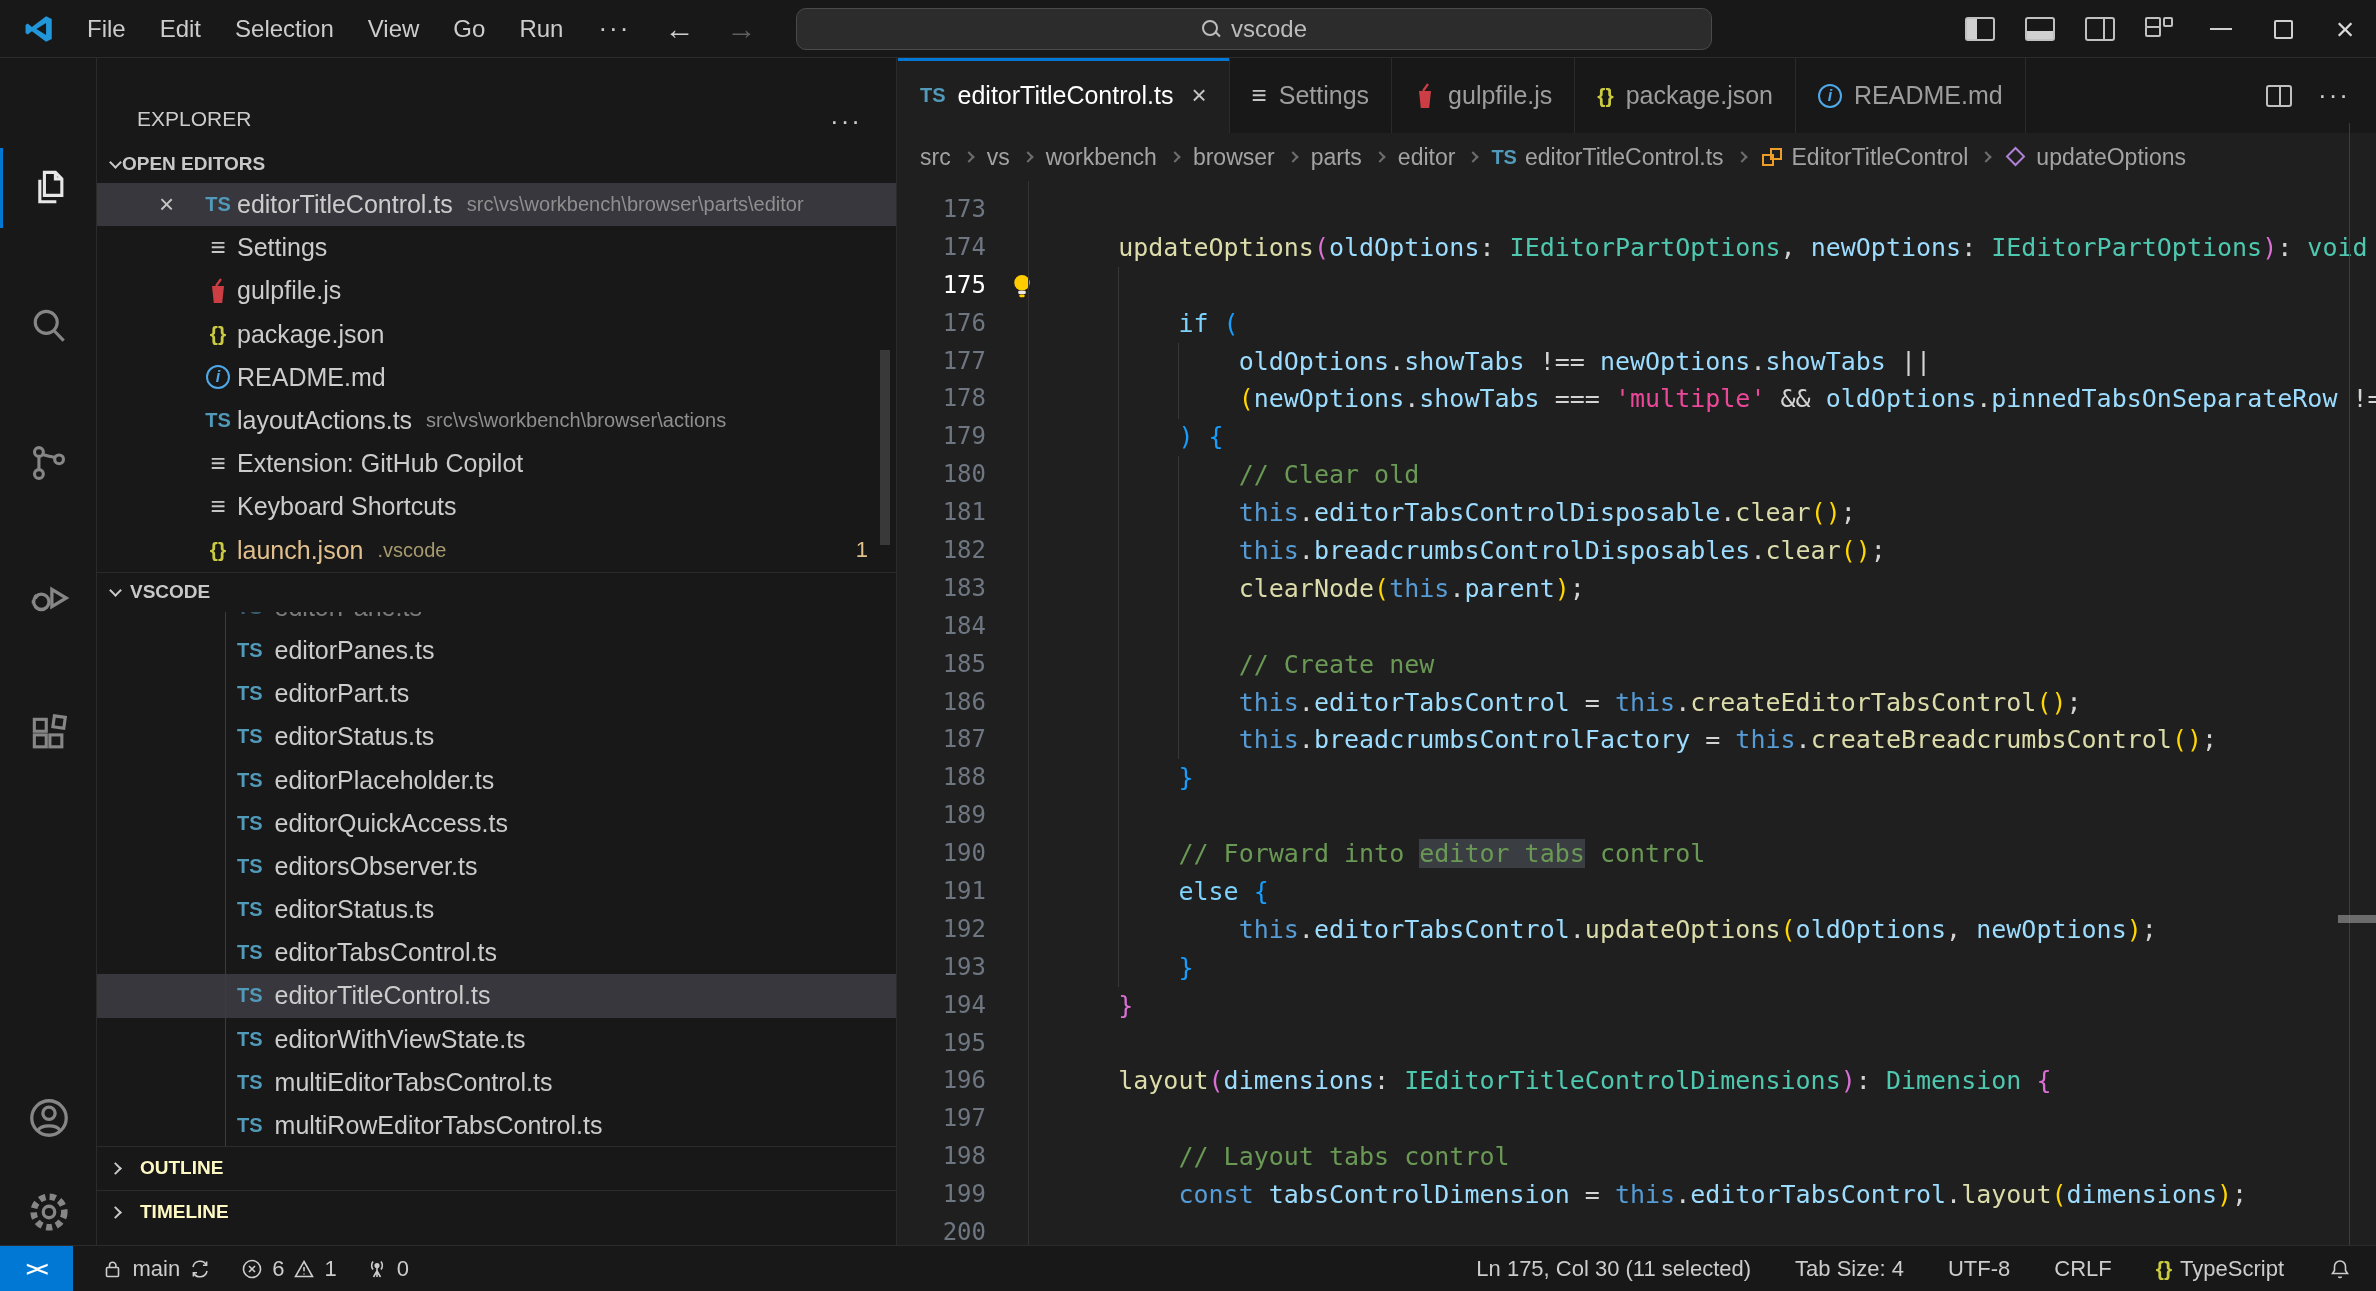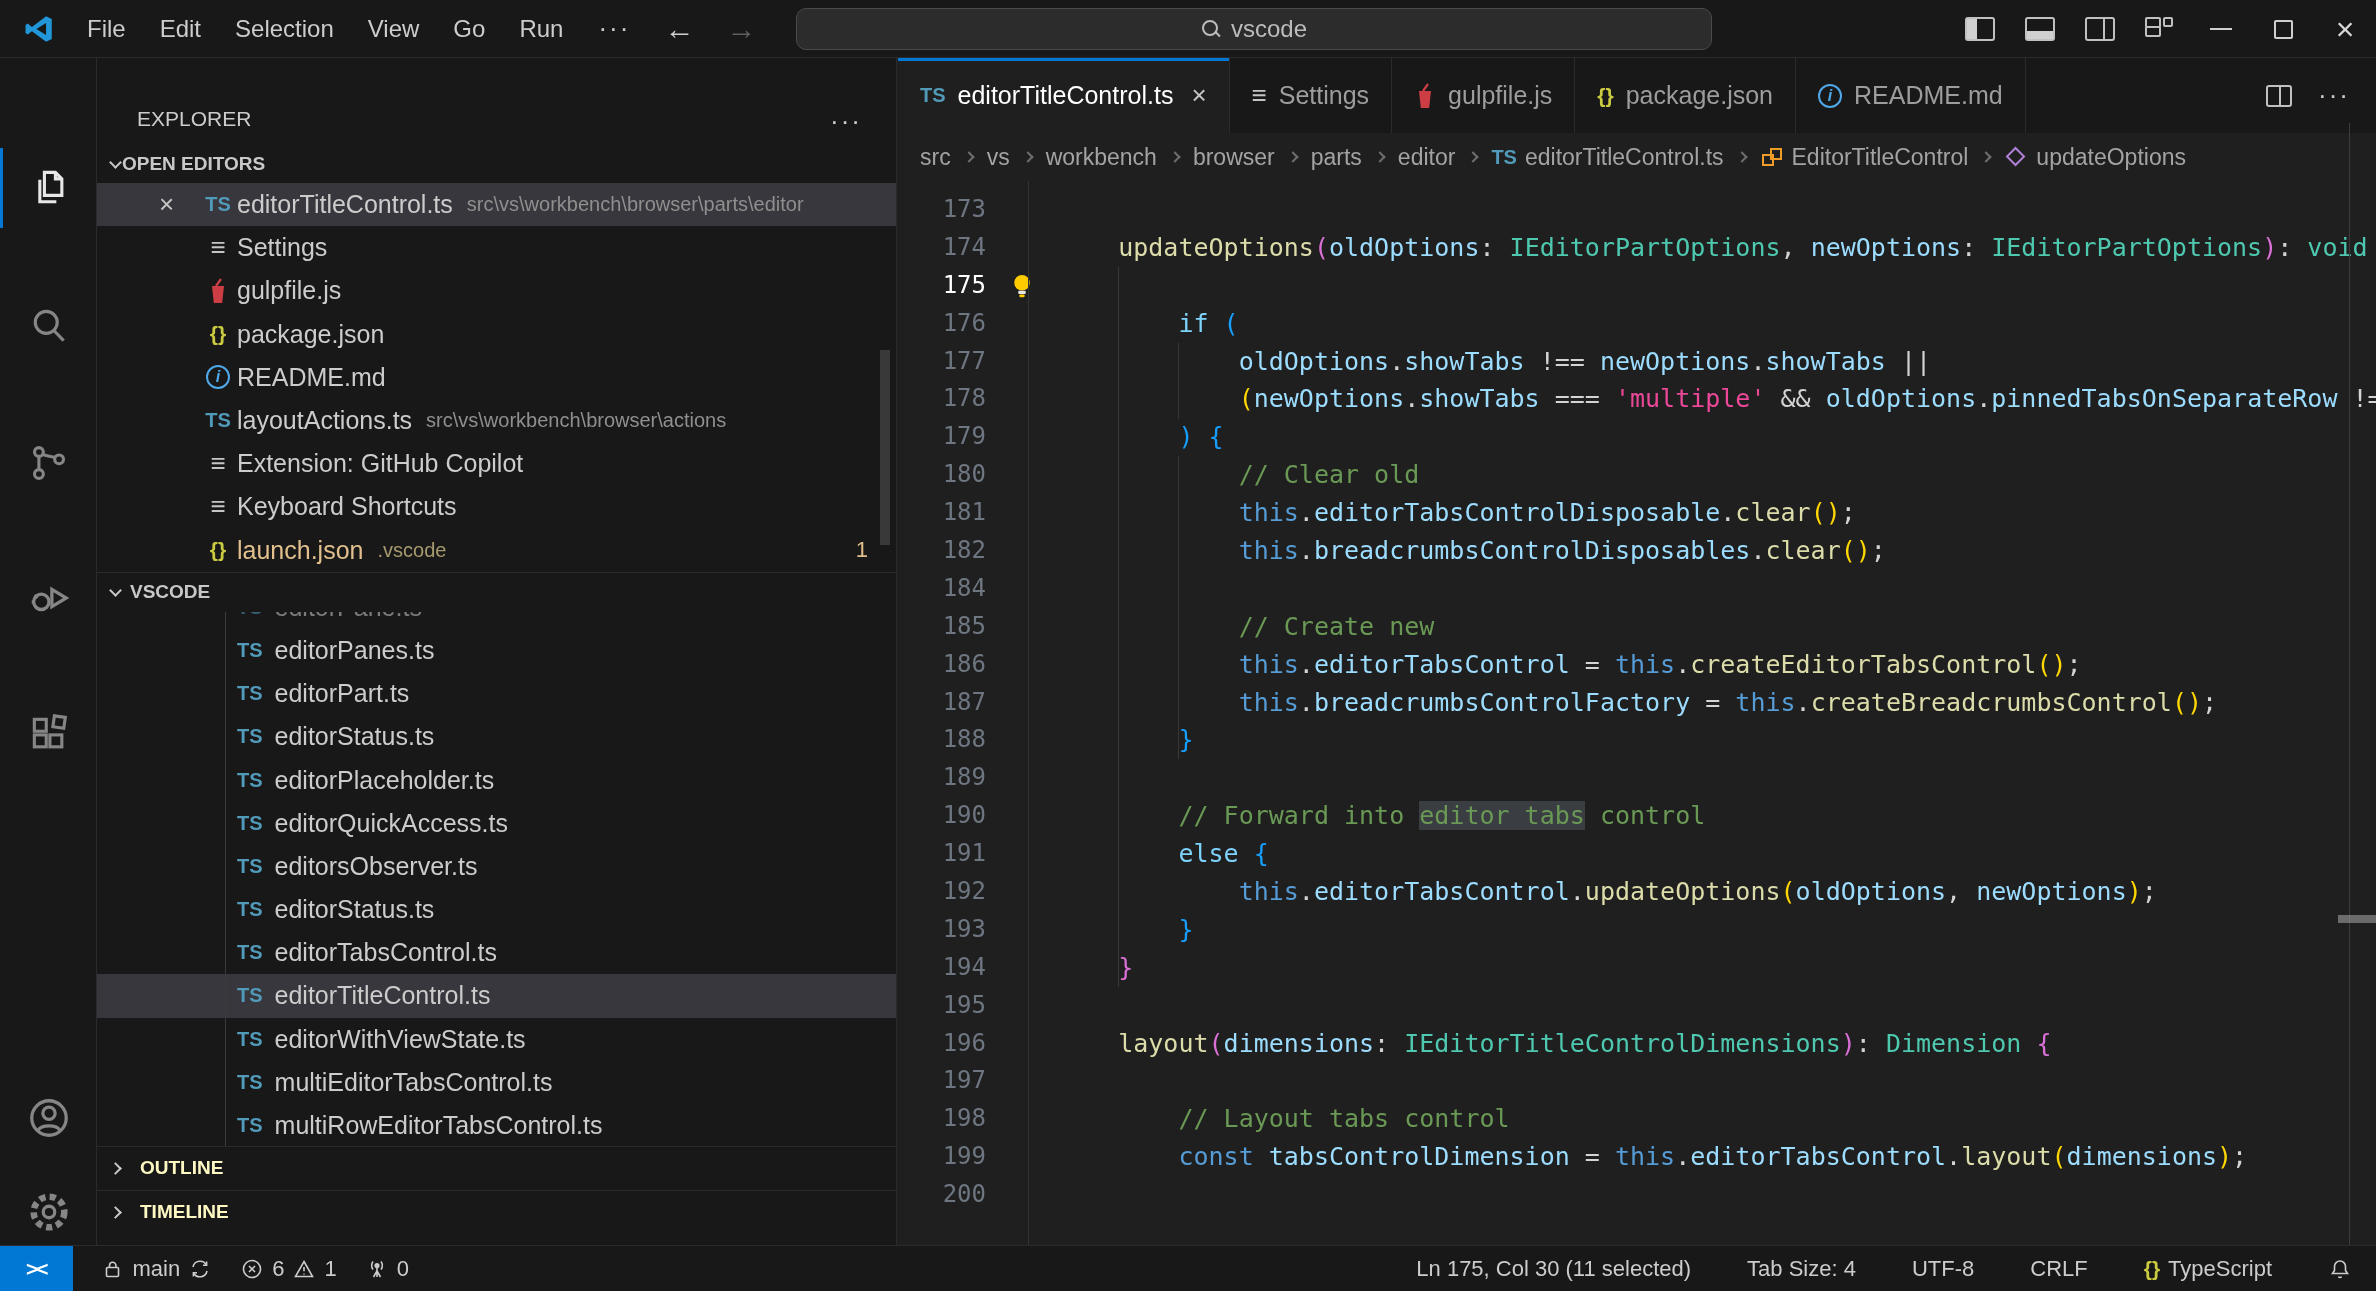--- a/index.html
+++ b/index.html
@@ -90,21 +90,21 @@
   .iguide { position:absolute; width:1px; background:#373737; }
   .right-line { position:absolute; right:26px; top:65px; bottom:0; width:1px; background:#3c3c3c; }
   .ruler-mark { position:absolute; right:0; width:38px; height:8px; background:rgba(170,170,170,.55); top:857px; }
 
   
   .statusbar { position:absolute; left:0; right:0; bottom:0; height:46px; background:#181818; border-top:1px solid #2b2b2b; display:flex; align-items:center; font-size:22px; color:#cccccc; }
   .remote { height:100%; background:#0078d4; color:#ffffff; display:flex; align-items:center; padding:0 26px; font-weight:bold; font-size:21px; letter-spacing:-2px; }
   .sb-item { display:flex; align-items:center; gap:8px; margin-left:28px; }
   .sb-item svg { stroke:#cccccc; fill:none; stroke-width:1.6; }
   .sb-right { margin-left:auto; display:flex; align-items:center; gap:40px; padding-right:24px; }
-  .sb-right .sb-item { margin-left:16px; }
+  .sb-right .sb-item { margin-left:4px; }
 
   .fic { display:inline-flex; align-items:center; justify-content:center; }
   .fic-ts { color:#519aba; font-weight:bold; font-size:20px; font-family:"Liberation Sans",sans-serif; }
   .fic-list { color:#c5c5c5; font-size:26px; }
   .fic-braces { color:#cbcb41; font-weight:bold; font-size:21px; }
   .fic-info { width:24px; height:24px; border:2px solid #4fa8e8; border-radius:50%; color:#4fa8e8; font-size:16px; font-style:italic; font-weight:bold; }
 </style>
 </head>
 <body>
 
@@ -454,20 +454,21 @@
               <rect x="8.5" y="17.5" width="7" height="3" rx="1" fill="#e8e8e8"></rect>
               <rect x="9.5" y="21" width="5" height="2.4" rx="1" fill="#ffcc00"></rect>
             </svg></span></div>
         <div class="codeline"><span class="ln">176</span><span class="glyph"></span><span class="ct"><span class="tk-d">        </span><span class="tk-ct">if</span><span class="tk-d"> </span><span class="tk-b3">(</span></span></div>
         <div class="codeline"><span class="ln">177</span><span class="glyph"></span><span class="ct"><span class="tk-d">            </span><span class="tk-v">oldOptions</span><span class="tk-d">.</span><span class="tk-v">showTabs</span><span class="tk-d"> !== </span><span class="tk-v">newOptions</span><span class="tk-d">.</span><span class="tk-v">showTabs</span><span class="tk-d"> ||</span></span></div>
         <div class="codeline"><span class="ln">178</span><span class="glyph"></span><span class="ct"><span class="tk-d">            </span><span class="tk-b1">(</span><span class="tk-v">newOptions</span><span class="tk-d">.</span><span class="tk-v">showTabs</span><span class="tk-d"> === </span><span class="tk-st">'multiple'</span><span class="tk-d"> &amp;&amp; </span><span class="tk-v">oldOptions</span><span class="tk-d">.</span><span class="tk-v">pinnedTabsOnSeparateRow</span><span class="tk-d"> !== </span></span></div>
         <div class="codeline"><span class="ln">179</span><span class="glyph"></span><span class="ct"><span class="tk-d">        </span><span class="tk-b3">)</span><span class="tk-d"> </span><span class="tk-b3">{</span></span></div>
         <div class="codeline"><span class="ln">180</span><span class="glyph"></span><span class="ct"><span class="tk-d">            </span><span class="tk-cm">// Clear old</span></span></div>
         <div class="codeline"><span class="ln">181</span><span class="glyph"></span><span class="ct"><span class="tk-d">            </span><span class="tk-kw">this</span><span class="tk-d">.</span><span class="tk-v">editorTabsControlDisposable</span><span class="tk-d">.</span><span class="tk-fn">clear</span><span class="tk-b1">()</span><span class="tk-d">;</span></span></div>
         <div class="codeline"><span class="ln">182</span><span class="glyph"></span><span class="ct"><span class="tk-d">            </span><span class="tk-kw">this</span><span class="tk-d">.</span><span class="tk-v">breadcrumbsControlDisposables</span><span class="tk-d">.</span><span class="tk-fn">clear</span><span class="tk-b1">()</span><span class="tk-d">;</span></span></div>
+        <div class="codeline"><span class="ln">183</span><span class="glyph"></span><span class="ct"><span class="tk-d">            </span><span class="tk-fn">clearNode</span><span class="tk-b1">(</span><span class="tk-kw">this</span><span class="tk-d">.</span><span class="tk-v">parent</span><span class="tk-b1">)</span><span class="tk-d">;</span></span></div>
         <div class="codeline"><span class="ln">184</span><span class="glyph"></span><span class="ct"></span></div>
         <div class="codeline"><span class="ln">185</span><span class="glyph"></span><span class="ct"><span class="tk-d">            </span><span class="tk-cm">// Create new</span></span></div>
         <div class="codeline"><span class="ln">186</span><span class="glyph"></span><span class="ct"><span class="tk-d">            </span><span class="tk-kw">this</span><span class="tk-d">.</span><span class="tk-v">editorTabsControl</span><span class="tk-d"> = </span><span class="tk-kw">this</span><span class="tk-d">.</span><span class="tk-fn">createEditorTabsControl</span><span class="tk-b1">()</span><span class="tk-d">;</span></span></div>
         <div class="codeline"><span class="ln">187</span><span class="glyph"></span><span class="ct"><span class="tk-d">            </span><span class="tk-kw">this</span><span class="tk-d">.</span><span class="tk-v">breadcrumbsControlFactory</span><span class="tk-d"> = </span><span class="tk-kw">this</span><span class="tk-d">.</span><span class="tk-fn">createBreadcrumbsControl</span><span class="tk-b1">()</span><span class="tk-d">;</span></span></div>
         <div class="codeline"><span class="ln">188</span><span class="glyph"></span><span class="ct"><span class="tk-d">        </span><span class="tk-b3">}</span></span></div>
         <div class="codeline"><span class="ln">189</span><span class="glyph"></span><span class="ct"></span></div>
         <div class="codeline"><span class="ln">190</span><span class="glyph"></span><span class="ct"><span class="tk-d">        </span><span class="tk-cm">// Forward into </span><span class="tk-cm bg-occ">editor tabs</span><span class="tk-cm"> control</span></span></div>
         <div class="codeline"><span class="ln">191</span><span class="glyph"></span><span class="ct"><span class="tk-d">        </span><span class="tk-ct">else</span><span class="tk-d"> </span><span class="tk-b3">{</span></span></div>
         <div class="codeline"><span class="ln">192</span><span class="glyph"></span><span class="ct"><span class="tk-d">            </span><span class="tk-kw">this</span><span class="tk-d">.</span><span class="tk-v">editorTabsControl</span><span class="tk-d">.</span><span class="tk-fn">updateOptions</span><span class="tk-b1">(</span><span class="tk-v">oldOptions</span><span class="tk-d">, </span><span class="tk-v">newOptions</span><span class="tk-b1">)</span><span class="tk-d">;</span></span></div>
         <div class="codeline"><span class="ln">193</span><span class="glyph"></span><span class="ct"><span class="tk-d">        </span><span class="tk-b3">}</span></span></div>

